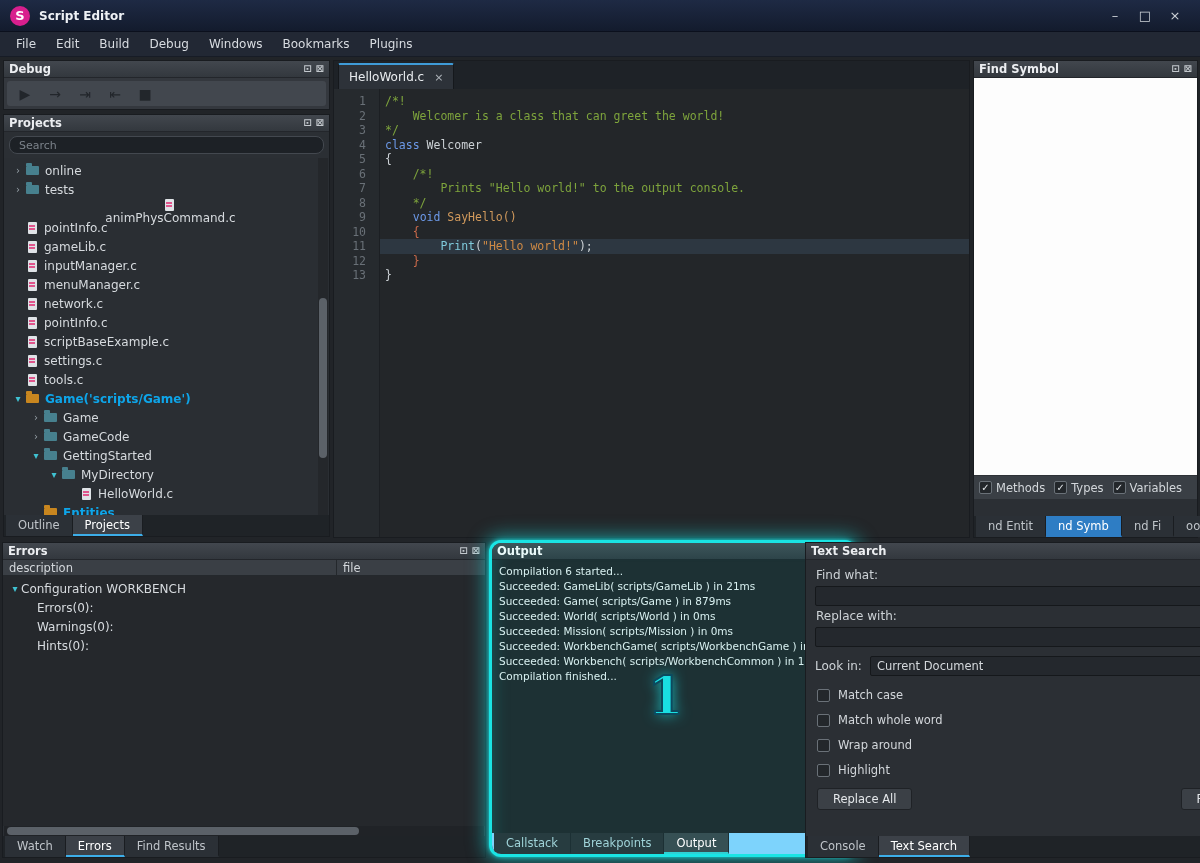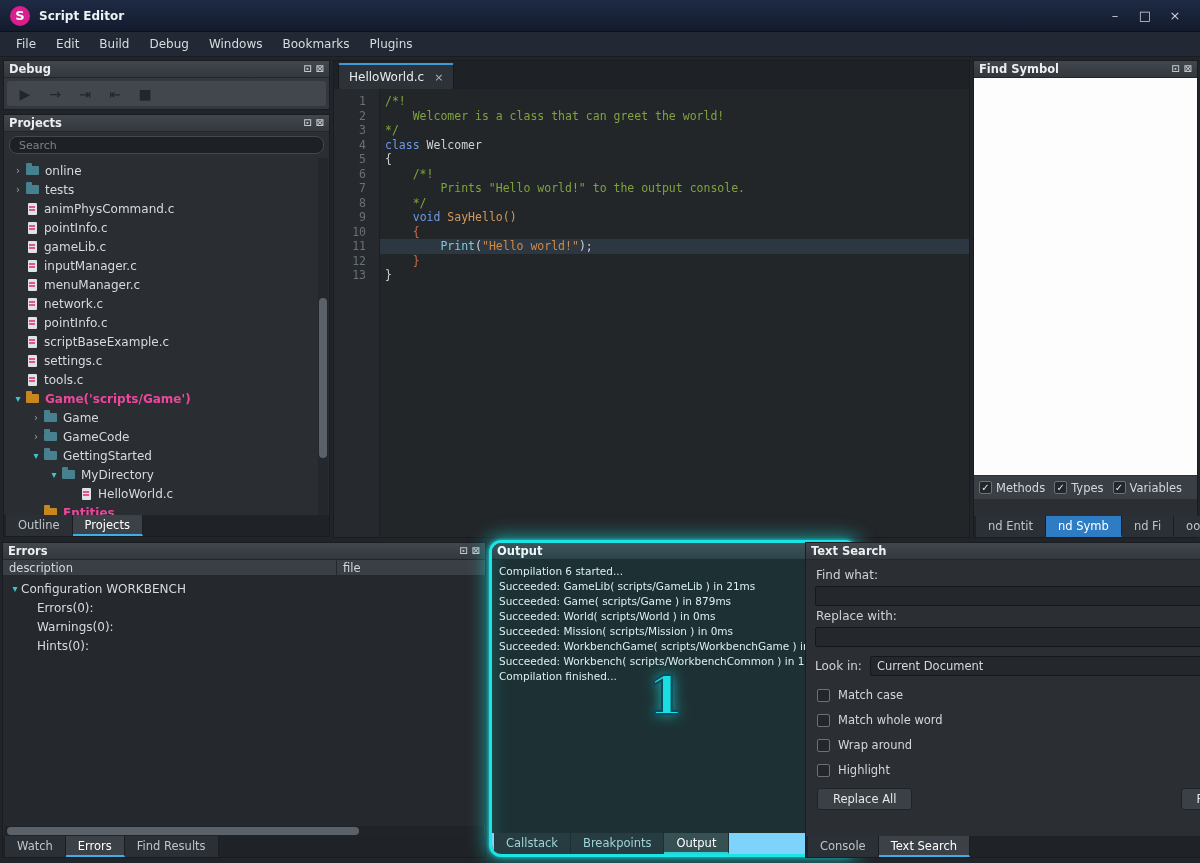--- a/index.html
+++ b/index.html
@@ -51,21 +51,21 @@
   .tree-row{height:19px;display:flex;align-items:center;white-space:nowrap}
   .arrow{width:12px;flex:none;font-size:10px;text-align:center}
   .arrow.collapsed{color:#97a0a8}
   .arrow.expanded{color:#3fc2d2}
   .ic-folder{width:13px;height:9px;background:#47808e;border-radius:1px;position:relative;margin:0 6px 0 2px;flex:none}
   .ic-folder::before{content:"";position:absolute;top:-3px;left:0;width:6px;height:3px;background:inherit;border-radius:1px 1px 0 0}
   .ic-folder.accent{background:#c8861f}
   .ic-file{width:9px;height:12px;background:#dfe3e7;border-radius:1px;position:relative;margin:0 7px 0 4px;flex:none}
   .ic-file::after{content:"";position:absolute;left:1px;top:3px;width:6px;height:2px;background:#e0558c;box-shadow:0 3px 0 #e0558c}
   .tree-label{font-size:12px;color:#d6dade}
-  .accent-text{color:#ec4899;font-weight:bold}
+  .accent-text{color:#0ea5e9;font-weight:bold}
   .vtrack{position:absolute;right:1px;top:0;bottom:0;width:10px;background:#24272b;z-index:2}
   .vthumb{position:absolute;left:1px;top:140px;width:8px;height:160px;background:#5b6168;border-radius:4px}
 
   
   #editor{position:absolute;left:333px;top:60px;width:637px;height:478px;display:flex;flex-direction:column;
           background:#232629;border:1px solid #191c20}
   .etabbar{height:28px;flex:none;background:#1e2227;display:flex;align-items:flex-end;padding-left:4px}
   .etab{height:26px;padding:0 10px;background:#2d3239;border:1px solid #15181c;border-bottom:none;
         border-top:2px solid #3f9bd7;border-radius:2px 2px 0 0;display:flex;align-items:center;gap:10px;
         color:#e9ecef;font-size:12px}
@@ -204,21 +204,21 @@
     <div class="tree-row" style="padding-left: 8px;">
           <span class="arrow collapsed">›</span>
           <span class="ic-folder"></span>
           <span class="tree-label">online</span>
         </div>
         <div class="tree-row" style="padding-left: 8px;">
           <span class="arrow collapsed">›</span>
           <span class="ic-folder"></span>
           <span class="tree-label">tests</span>
         </div>
-        <div class="tree-row" style="padding-left: 8px;">
+        <div class="tree-row" style="padding-left: 8px; flex-direction: column;">
           <span class="arrow none"></span>
           <span class="ic-file"></span>
           <span class="tree-label">animPhysCommand.c</span>
         </div>
         <div class="tree-row" style="padding-left: 8px;">
           <span class="arrow none"></span>
           <span class="ic-file"></span>
           <span class="tree-label">pointInfo.c</span>
         </div>
         <div class="tree-row" style="padding-left: 8px;">

